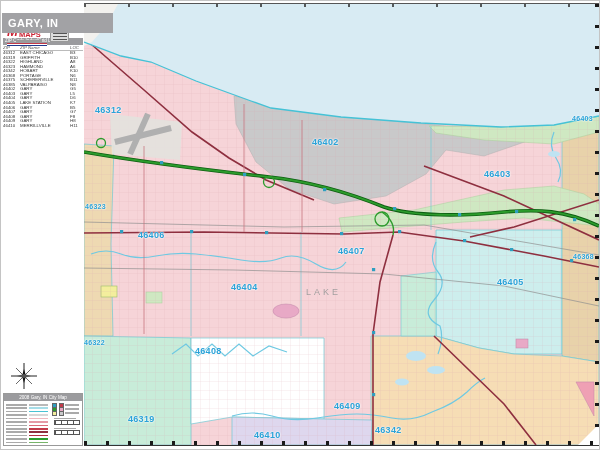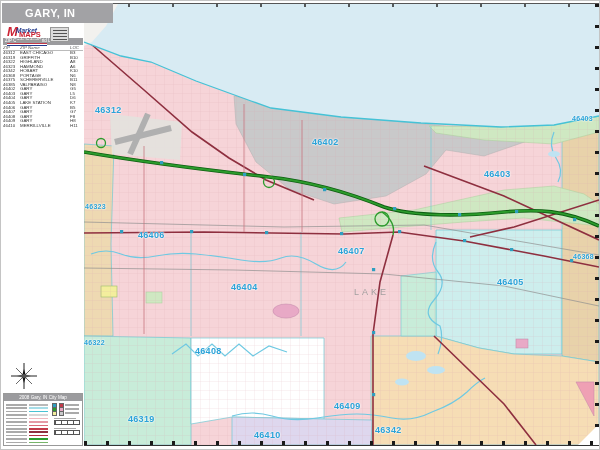--- a/index.html
+++ b/index.html
@@ -16,26 +16,26 @@
        background:repeating-linear-gradient(180deg,#1a1a1a 0 3px,transparent 3px 21px);}
   .ruler-bottom{position:absolute;left:0;bottom:0;width:100%;height:4px;z-index:6;
        background:repeating-linear-gradient(90deg,#1a1a1a 0 3px,transparent 3px 22px);}
   .ruler-top{position:absolute;left:0;top:0;width:100%;height:3px;z-index:6;opacity:.8;
        background:repeating-linear-gradient(90deg,#333 0 2px,transparent 2px 44px);}
   .ziplabel{position:absolute;font-weight:bold;letter-spacing:.3px;z-index:5;
        text-shadow:0 0 2px #fff,0 0 2px #fff;white-space:nowrap;}
   .ziplabel.lg{font-size:9px;}
   .ziplabel.sm{font-size:7px;}
   .county-label{position:absolute;left:222px;top:283px;font-size:9px;color:#9a9a9a;
-       letter-spacing:3px;z-index:4;opacity:.9;margin-left:48px;}
+       letter-spacing:3px;z-index:4;opacity:.9;}
 
   
   .panel{position:absolute;left:0;top:0;width:84px;height:450px;background:#fff;z-index:10;}
-  .titlebar{position:absolute;left:2px;top:3px;width:111px;height:20px;background:#a2a2a5;
-       color:#fff;font-weight:bold;font-size:11px;line-height:20px;padding-left:23px;
+  .titlebar{position:absolute;left:2px;top:13px;width:111px;height:20px;background:#a2a2a5;
+       color:#fff;font-weight:bold;font-size:11px;line-height:20px;padding-left:6px;
        box-sizing:border-box;z-index:20;letter-spacing:.4px;}
   
   .logo{position:absolute;left:7px;top:26px;width:74px;height:20px;z-index:11;}
   .logo-m{position:absolute;left:0;top:0;font-size:13px;font-weight:bold;color:#cc2233;
        font-style:italic;line-height:12px;}
   .logo-market{position:absolute;left:9px;top:1px;font-size:6.5px;font-weight:bold;
        font-style:italic;color:#223a8c;}
   .logo-maps{position:absolute;left:12px;top:4px;font-size:7.5px;font-weight:bold;color:#cc2233;}
   .logo-tag{position:absolute;left:9px;top:14px;width:26px;height:1.5px;background:#9a9a9a;}
   .logo-stripes{position:absolute;left:0px;top:17px;width:40px;height:3px;

